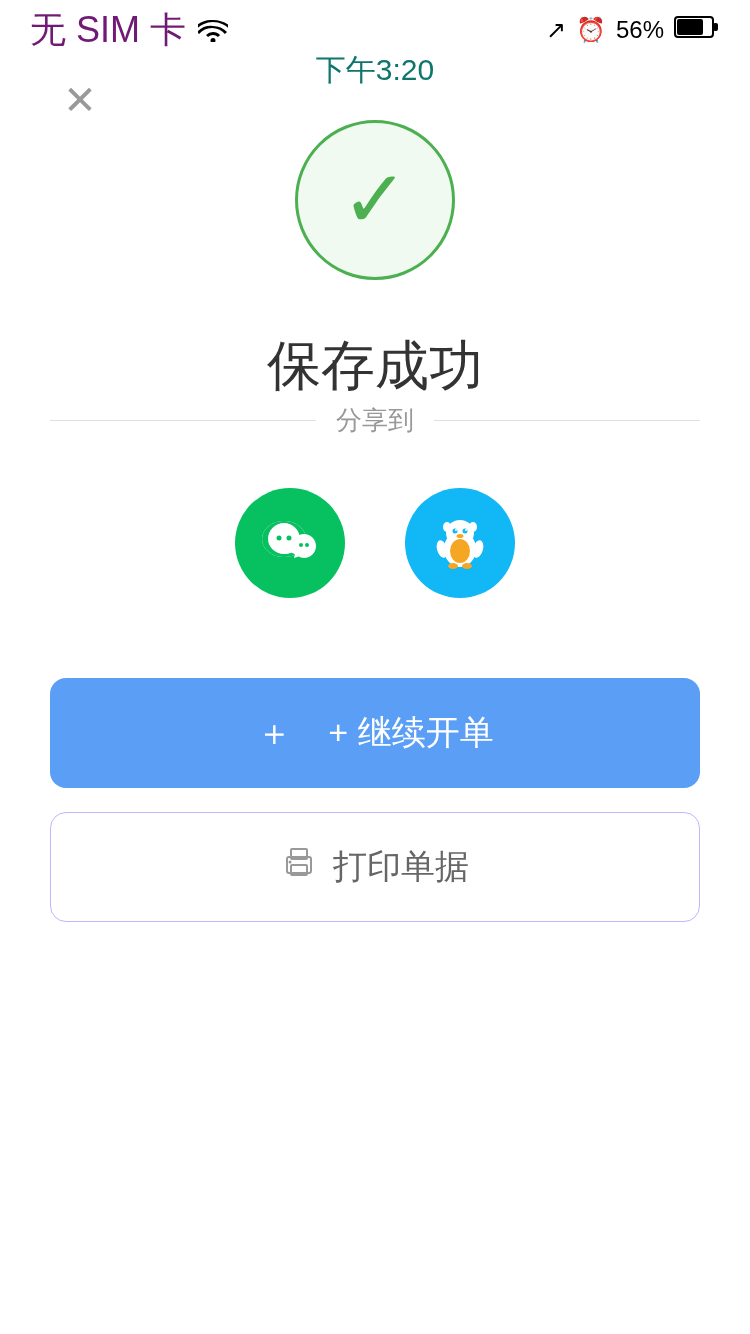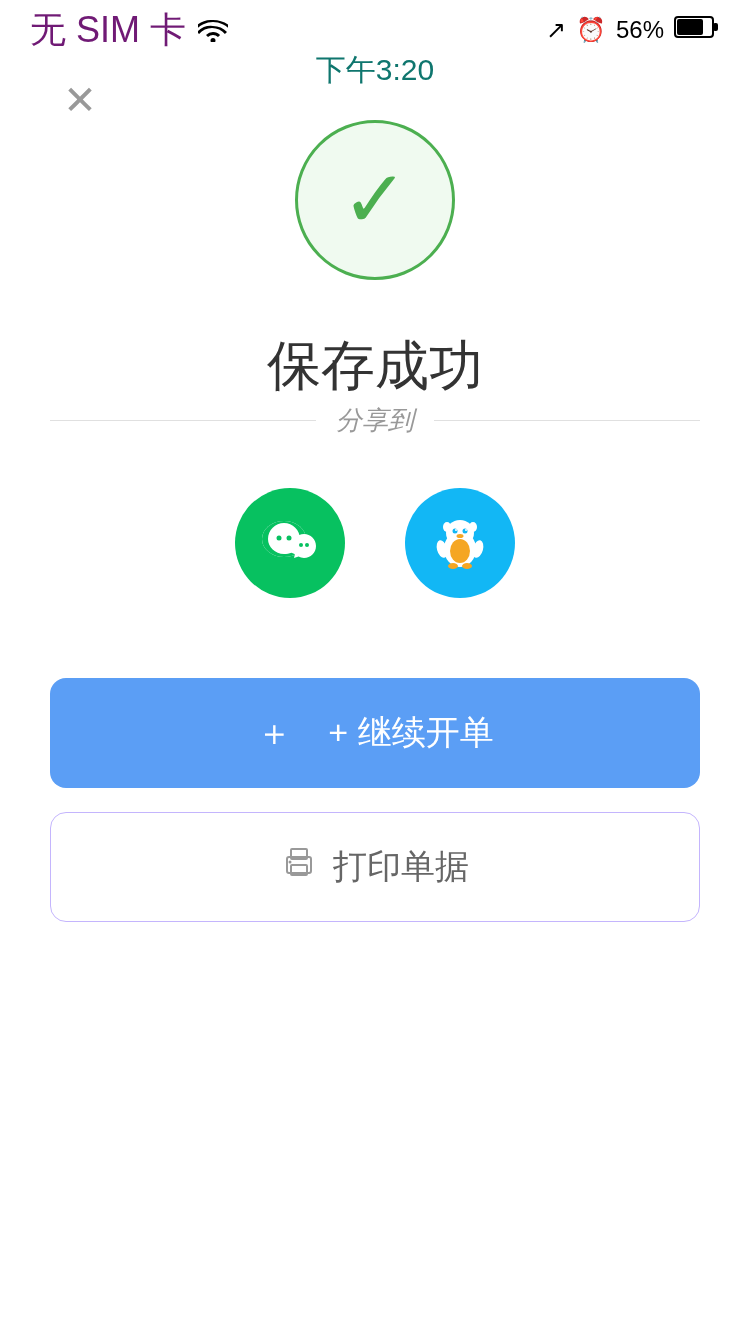--- a/index.html
+++ b/index.html
@@ -107,21 +107,20 @@
       font-size: 54px;
       color: #333;
       font-weight: 400;
     }
 
     
     .share-section {
       width: 100%;
       padding: 0 50px;
       margin-bottom: 50px;
-      font-style: italic;
     }
 
     .share-divider {
       display: flex;
       align-items: center;
       gap: 20px;
       margin-bottom: 50px;
     }
 
     .divider-line {

